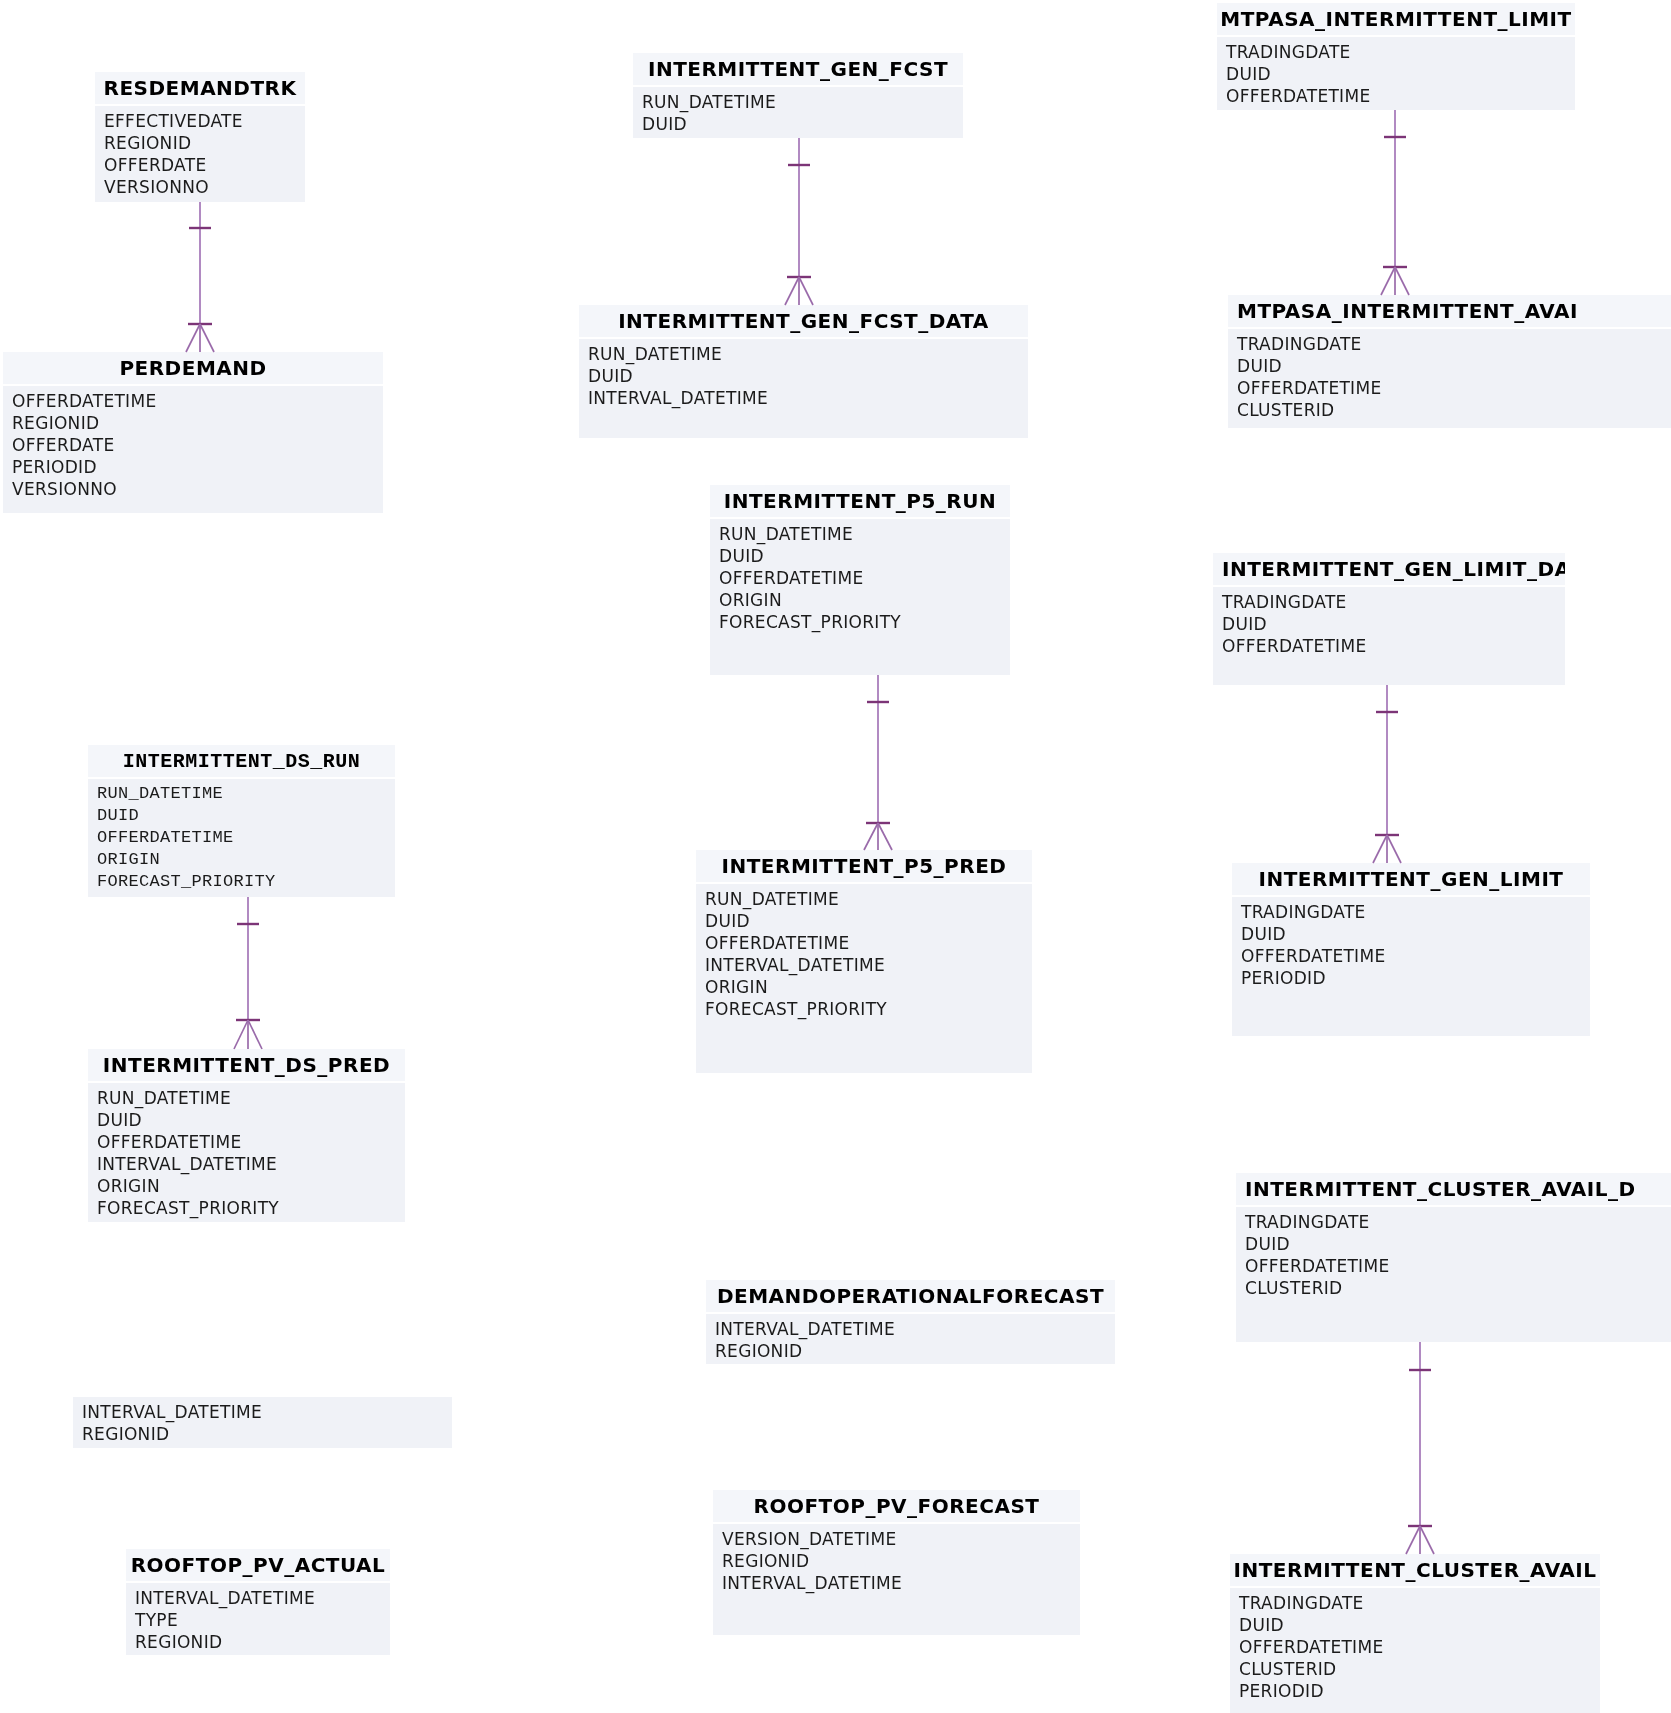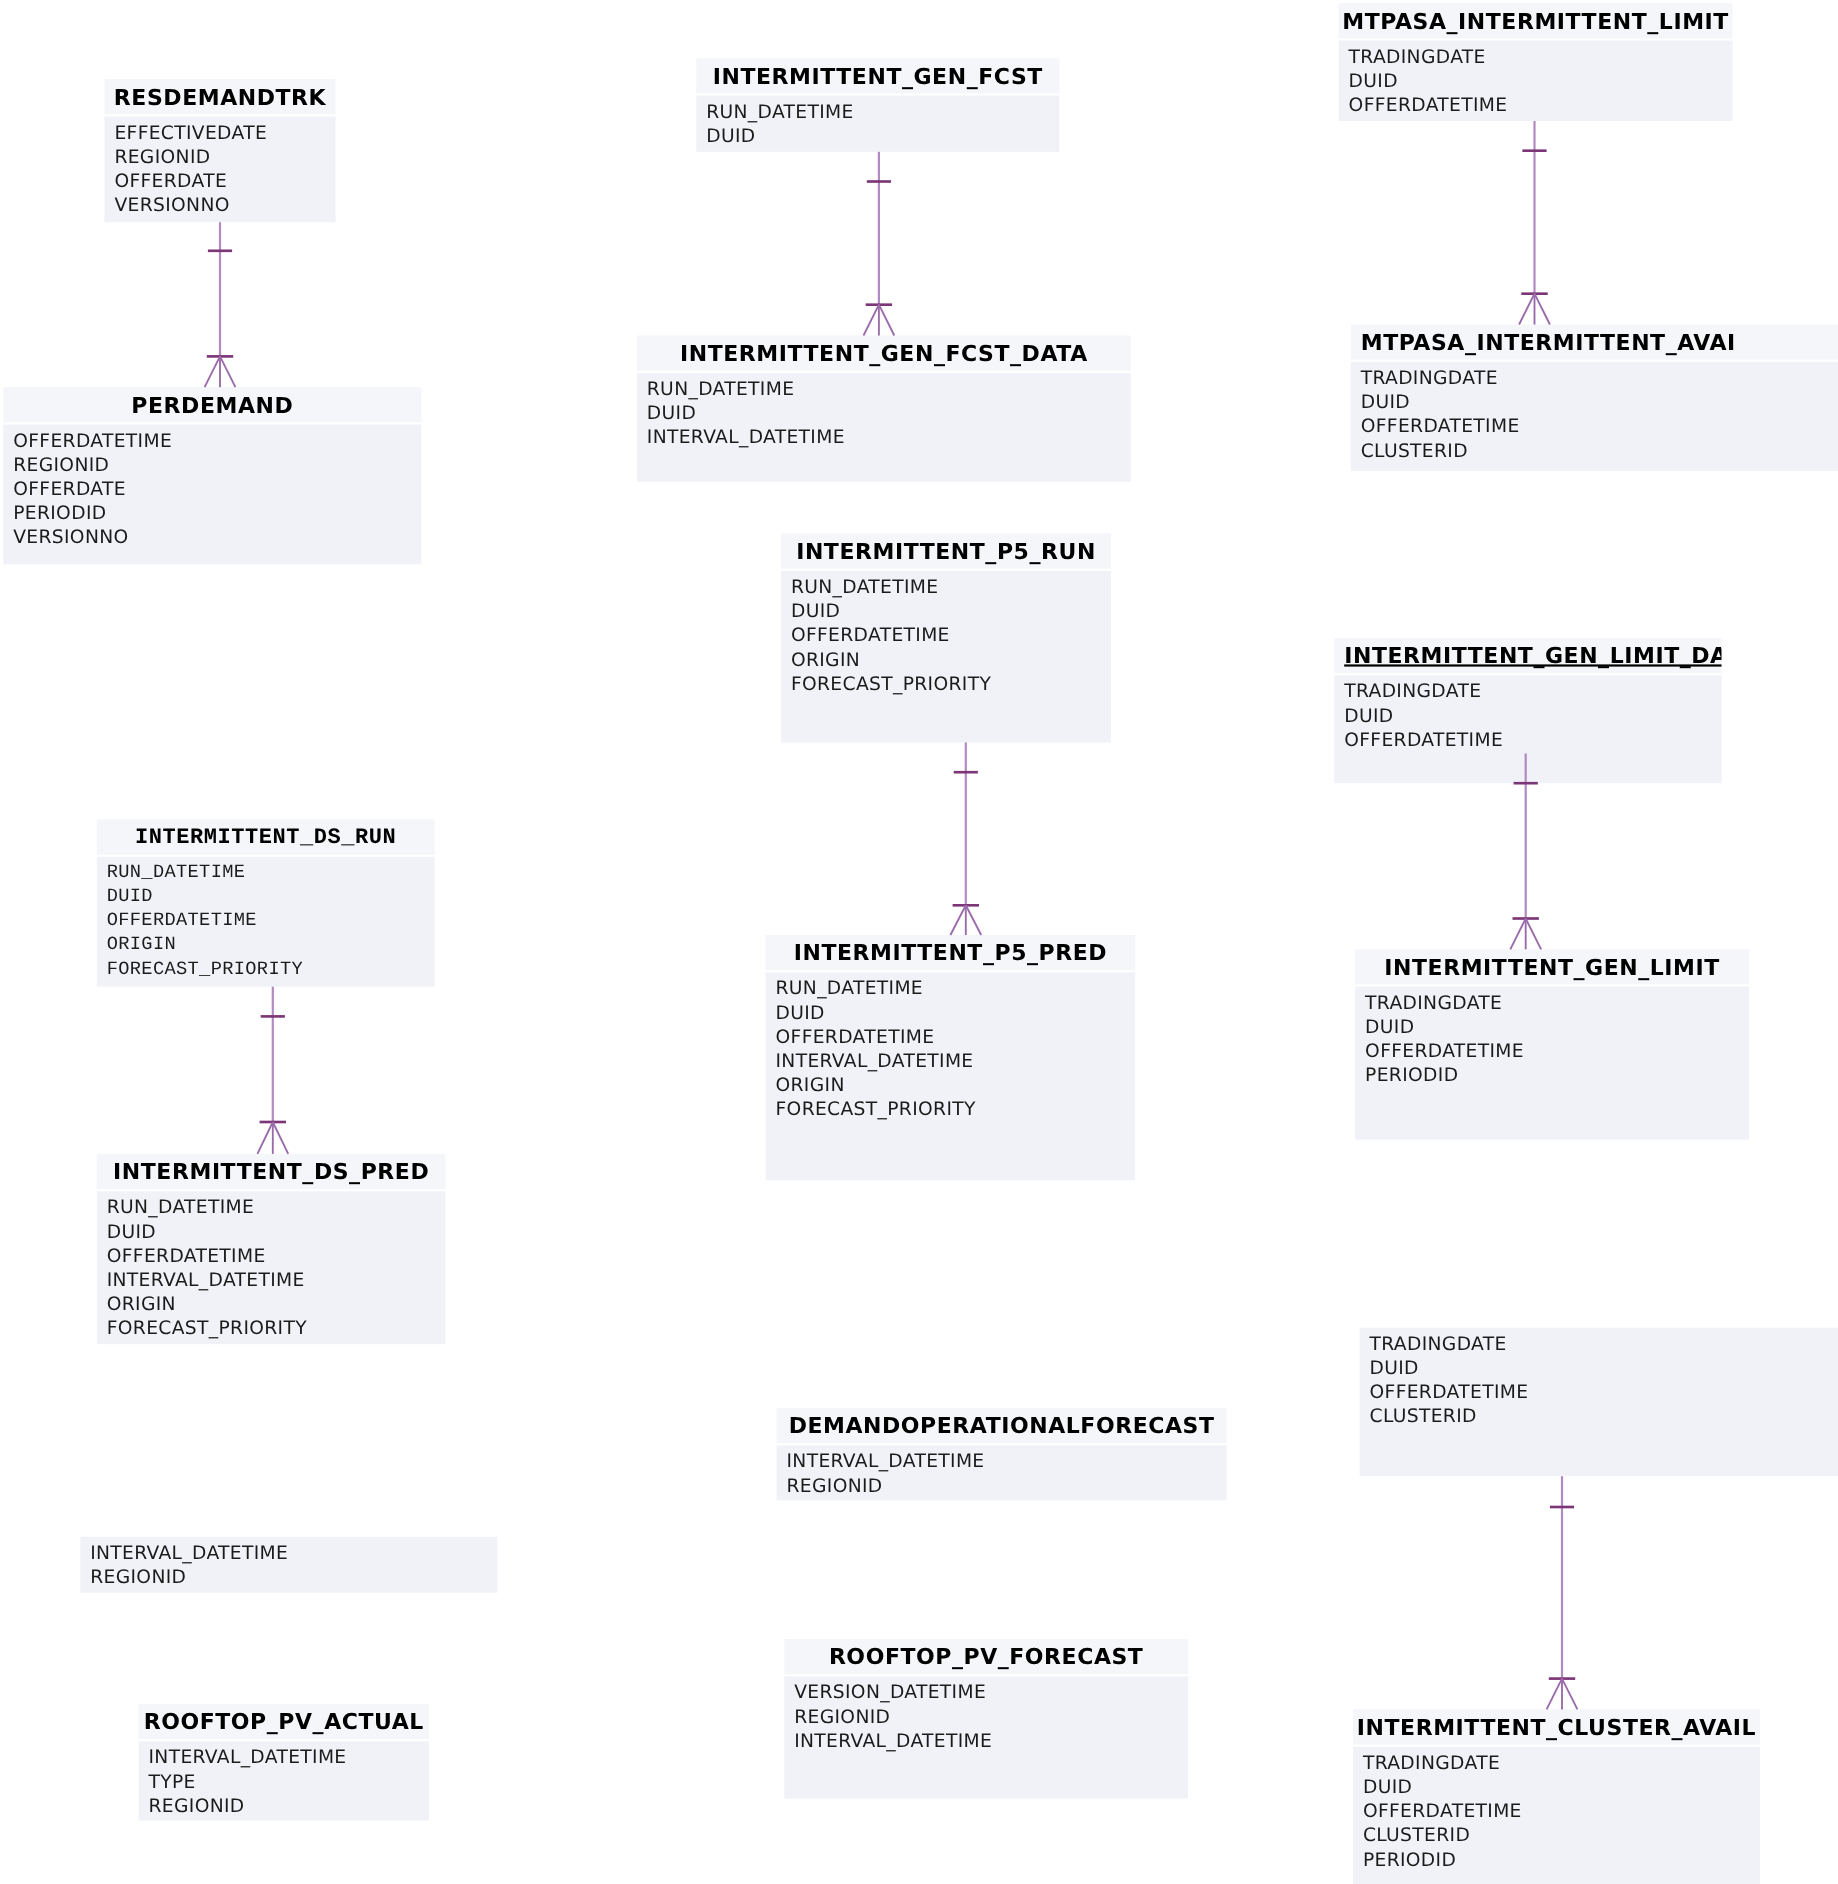--- a/index.html
+++ b/index.html
@@ -172,38 +172,39 @@
     </div>
     <div class="table" style="left: 1228px; top: 295px; width: 446px; height: 133px;">
       <div class="table-header left">MTPASA_INTERMITTENT_AVAI</div>
       <div class="table-body">
         <div class="field-row">TRADINGDATE</div>
         <div class="field-row">DUID</div>
         <div class="field-row">OFFERDATETIME</div>
         <div class="field-row">CLUSTERID</div>
       </div>
     </div>
-    <div class="table" style="left: 1213px; top: 580px; width: 352px; height: 132px; text-decoration: underline;">
+    <div class="table" style="left: 1213px; top: 553px; width: 352px; height: 132px;">
       <div class="table-header left">INTERMITTENT_GEN_LIMIT_DA</div>
       <div class="table-body">
         <div class="field-row">TRADINGDATE</div>
         <div class="field-row">DUID</div>
         <div class="field-row">OFFERDATETIME</div>
       </div>
     </div>
     <div class="table" style="left: 1232px; top: 863px; width: 358px; height: 173px;">
       <div class="table-header">INTERMITTENT_GEN_LIMIT</div>
       <div class="table-body">
         <div class="field-row">TRADINGDATE</div>
         <div class="field-row">DUID</div>
         <div class="field-row">OFFERDATETIME</div>
         <div class="field-row">PERIODID</div>
       </div>
     </div>
     <div class="table" style="left: 1236px; top: 1173px; width: 435px; height: 169px;">
+      <div class="table-header left">INTERMITTENT_CLUSTER_AVAIL_D</div>
       <div class="table-body">
         <div class="field-row">TRADINGDATE</div>
         <div class="field-row">DUID</div>
         <div class="field-row">OFFERDATETIME</div>
         <div class="field-row">CLUSTERID</div>
       </div>
     </div>
     <div class="table" style="left: 1230px; top: 1554px; width: 370px; height: 159px;">
       <div class="table-header">INTERMITTENT_CLUSTER_AVAIL</div>
       <div class="table-body">

